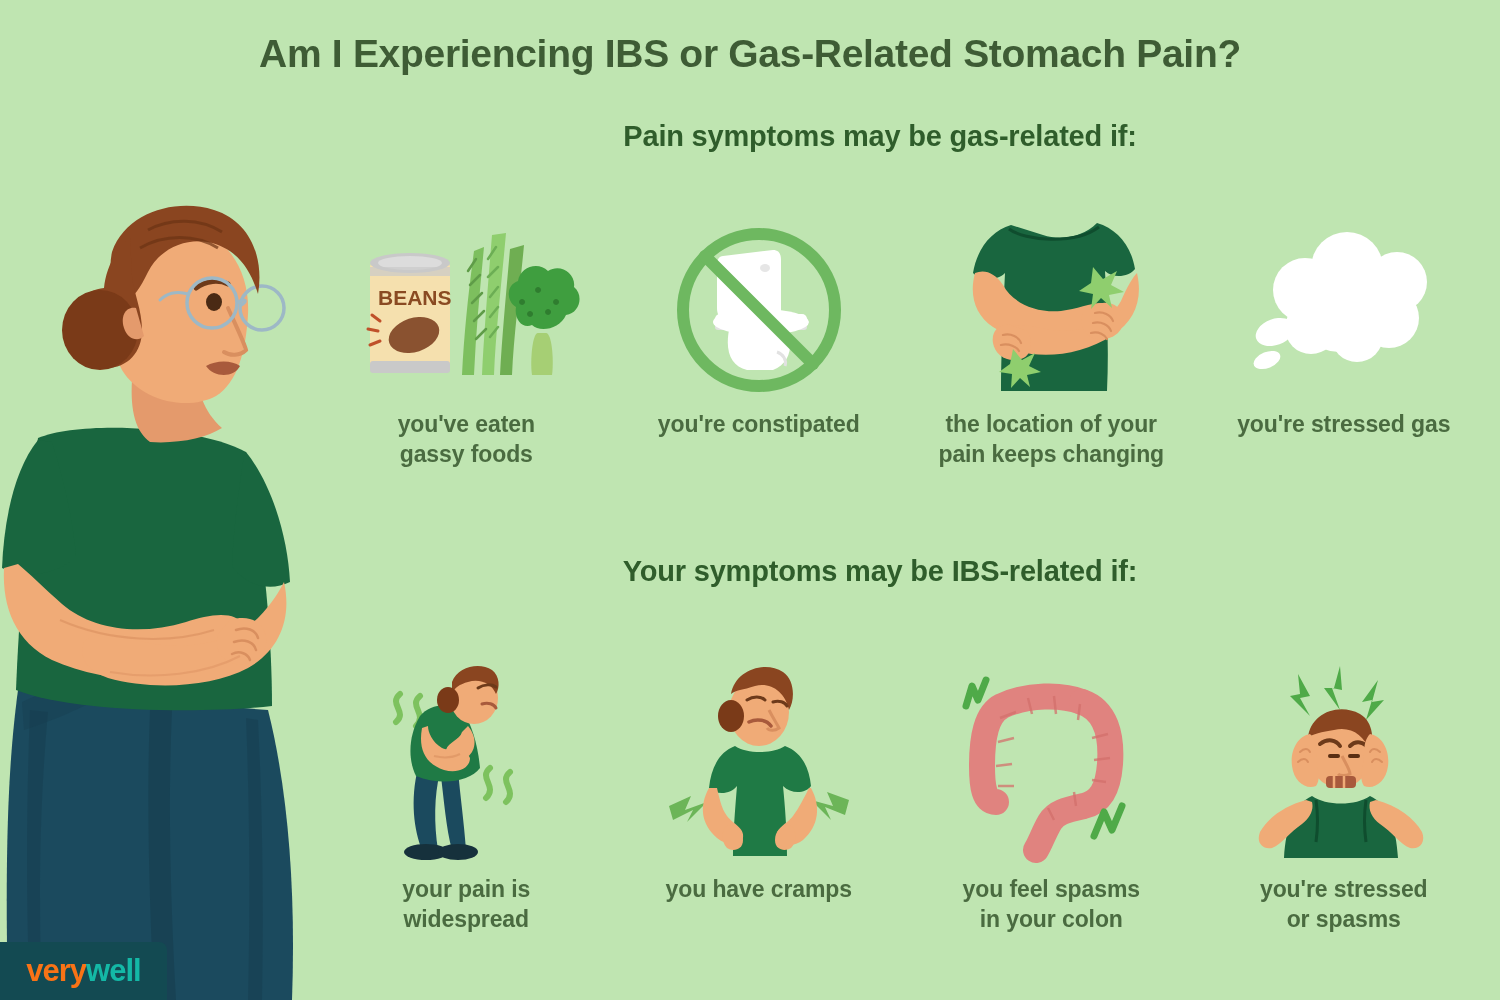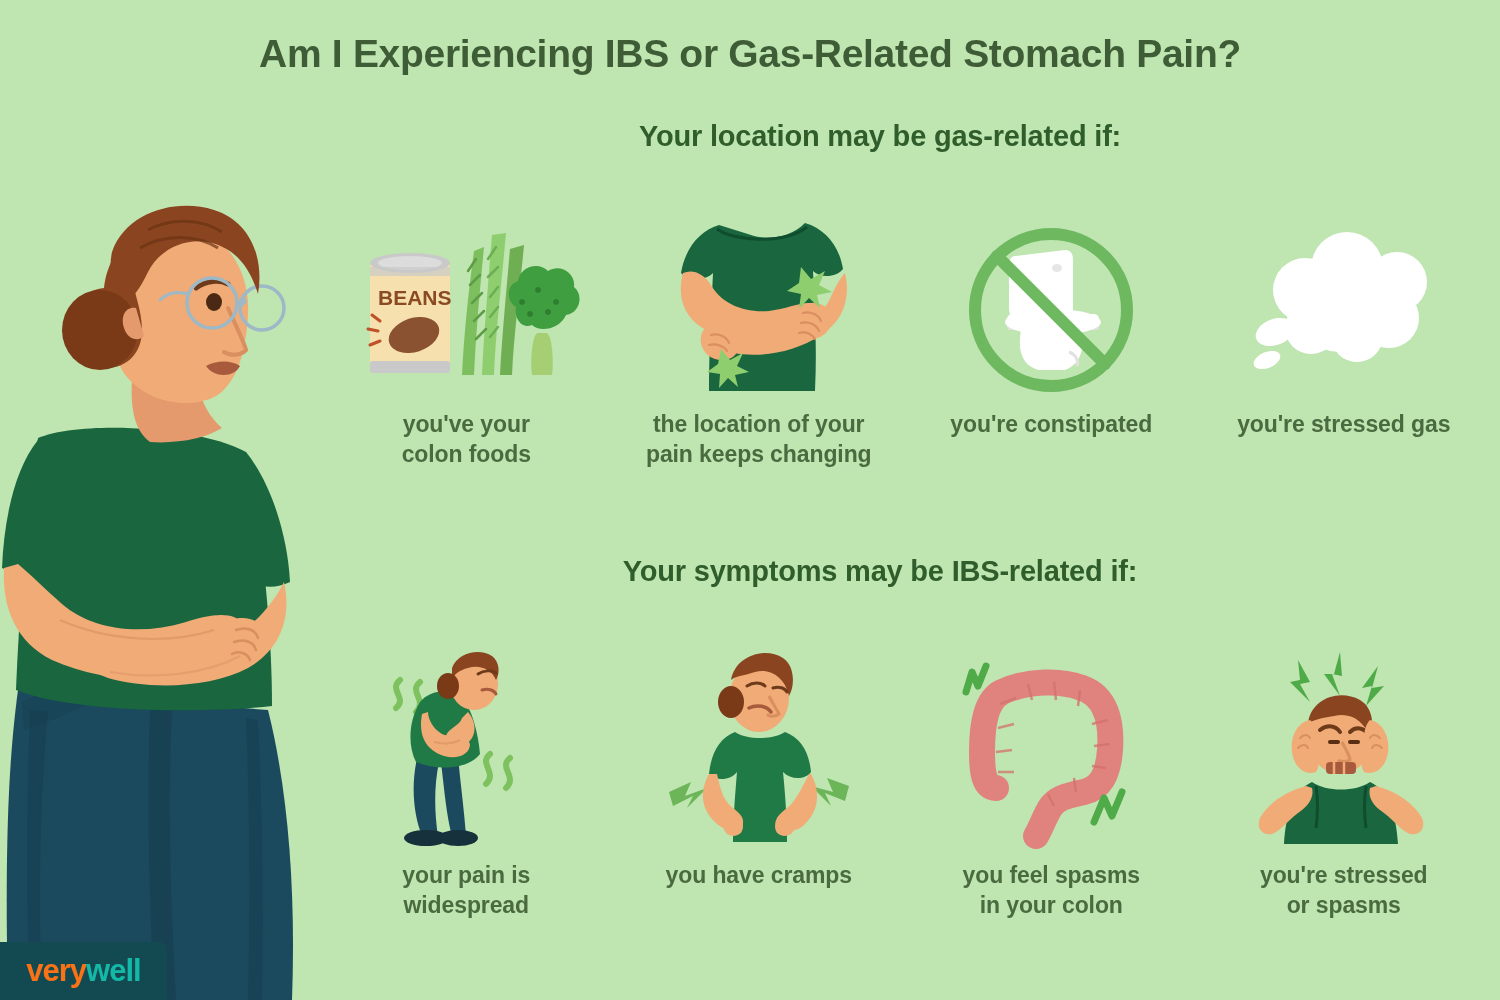--- a/index.html
+++ b/index.html
@@ -21,21 +21,21 @@
   .section-head{
     position:absolute;left:260px;width:1240px;text-align:center;
     font-size:29px;font-weight:bold;color:#2f5d2b;letter-spacing:-.2px;
   }
   #head-gas{top:120px;}
   #head-ibs{top:555px;}
 
   
   .row{position:absolute;left:330px;width:1150px;display:flex;gap:20px;}
   #row-gas{top:215px;height:270px;}
-  #row-ibs{top:646px;height:280px;}
+  #row-ibs{top:660px;height:280px;}
   .cell{flex:1;display:flex;flex-direction:column;align-items:center;}
   .art{height:180px;width:100%;display:flex;align-items:flex-end;justify-content:center;}
   #row-ibs .art{height:200px;}
   .caption{
     margin-top:14px;text-align:center;font-size:23px;font-weight:bold;
     color:#4a6b40;line-height:1.32;letter-spacing:-.1px;
   }
 
   
   .logo{
@@ -104,21 +104,21 @@
       <path d="M230 430 C250 424 264 432 266 448 C268 464 254 476 236 474 C220 472 214 456 218 444 Z" fill="#f0ab77"></path>
       <path d="M236 440 C246 436 256 440 258 448" fill="none" stroke="#d98f5f" stroke-width="2.5" stroke-linecap="round"></path>
       <path d="M234 452 C244 448 254 452 256 460" fill="none" stroke="#d98f5f" stroke-width="2.5" stroke-linecap="round"></path>
       <path d="M232 464 C240 460 248 464 250 470" fill="none" stroke="#d98f5f" stroke-width="2.5" stroke-linecap="round"></path>
 
       <path d="M60 430 C110 452 170 454 214 440" fill="none" stroke="#d98f5f" stroke-width="2" opacity=".6"></path>
       <path d="M110 482 C156 490 206 484 240 466" fill="none" stroke="#d98f5f" stroke-width="2" opacity=".45"></path>
     </svg>
   </div>
 
-  <div class="section-head" id="head-gas">Your location may be gas-related if:</div>
+  <div class="section-head" id="head-gas">Pain symptoms may be gas-related if:</div>
 
   <div class="row" id="row-gas">
 
     <div class="cell">
       <div class="art">
         <svg width="220" height="180" viewBox="0 0 220 180">
 
           <path d="M118 36 C112 80 108 120 106 160 L118 160 C120 116 124 74 128 32 Z" fill="#7dbf5e"></path>
           <path d="M136 20 C132 70 128 118 126 160 L138 160 C140 112 146 64 150 18 Z" fill="#8fce6e"></path>
           <path d="M154 34 C150 80 146 122 144 160 L156 160 C158 118 164 74 168 30 Z" fill="#6fae52"></path>
@@ -133,47 +133,22 @@
           <ellipse cx="54" cy="48" rx="40" ry="10" fill="#c9c9c9"></ellipse>
           <ellipse cx="54" cy="48" rx="32" ry="7" fill="#dcdcdc"></ellipse>
           <rect x="14" y="52" width="80" height="9" fill="#c9c9c9" opacity=".7"></rect>
           <rect x="14" y="146" width="80" height="12" rx="3" fill="#c9c9c9"></rect>
           <text x="22" y="90" font-family="'Liberation Sans',sans-serif" font-size="21" font-weight="bold" fill="#8a4a22">BEANS</text>
           <ellipse cx="58" cy="120" rx="26" ry="17" transform="rotate(-18 58 120)" fill="#8a5230"></ellipse>
           <path d="M24 106 L16 100 M22 116 L12 114 M24 126 L14 130" stroke="#c0502a" stroke-width="3" stroke-linecap="round" fill="none"></path>
         </svg>
       </div>
       <div class="caption">
-        <div>you've your</div>
-        <div>colon foods</div>
-      </div>
-    </div>
-
-    <div class="cell">
-      <div class="art">
-        <svg width="200" height="180" viewBox="0 0 200 180">
-
-          <path d="M60 10 C40 16 26 34 22 58 C30 66 46 66 54 58 C52 100 50 140 50 176 L156 176 C158 134 156 94 154 56 C162 64 178 62 184 54 C180 30 166 14 146 8 C132 22 110 26 92 20 Z" fill="#19663f"></path>
-          <path d="M58 14 C74 26 124 30 148 12" fill="none" stroke="#0f4d2e" stroke-width="3"></path>
-
-          <path d="M24 58 C18 80 24 100 42 112 C72 132 120 134 152 118 C164 112 166 98 158 90 C148 84 130 94 110 96 C84 98 62 88 52 70 C44 58 34 54 24 58 Z" fill="#f0ab77"></path>
-          <path d="M186 58 C192 84 184 106 162 120 C132 140 92 144 68 136 C56 130 54 118 62 112 C72 106 92 116 112 116 C138 116 160 104 170 86 C176 72 182 62 186 58 Z" fill="#f0ab77"></path>
-
-          <path d="M142 90 C158 84 170 90 172 102 C174 116 162 126 146 124 C132 122 128 106 132 98 Z" fill="#f0ab77"></path>
-          <path d="M60 110 C48 108 40 116 42 128 C44 140 56 148 70 144 C82 140 82 124 76 116 Z" fill="#f0ab77"></path>
-          <path d="M144 98 C152 96 160 100 162 106 M142 108 C150 106 158 110 160 116 M140 118 C148 116 154 120 156 124" stroke="#d98f5f" stroke-width="2.2" fill="none" stroke-linecap="round"></path>
-          <path d="M52 120 C60 118 68 122 70 128 M50 130 C58 128 66 132 68 136" stroke="#d98f5f" stroke-width="2.2" fill="none" stroke-linecap="round"></path>
-
-          <path d="M142 52 l10 12 l14 -8 l-6 14 l13 7 l-15 3 l3 13 l-11 -10 l-10 11 l2 -15 l-14 -3 l12 -8 Z" fill="#8fce6e"></path>
-          <path d="M62 134 l9 11 l13 -7 l-6 13 l12 6 l-14 3 l3 12 l-10 -9 l-9 10 l1 -14 l-13 -2 l11 -8 Z" fill="#8fce6e"></path>
-        </svg>
-      </div>
-      <div class="caption">
-        <div>the location of your</div>
-        <div>pain keeps changing</div>
+        <div>you've eaten</div>
+        <div>gassy foods</div>
       </div>
     </div>
 
     <div class="cell">
       <div class="art">
         <svg width="180" height="175" viewBox="0 0 180 175">
 
           <path d="M54 36 L104 30 C110 30 112 34 112 40 L112 94 L54 98 C50 98 48 94 48 88 L48 44 C48 40 50 36 54 36 Z" fill="#ffffff"></path>
           <ellipse cx="96" cy="48" rx="5" ry="4" fill="#e6e6e6"></ellipse>
           <rect x="46" y="94" width="92" height="11" rx="5" fill="#ffffff"></rect>
@@ -181,20 +156,45 @@
           <ellipse cx="92" cy="102" rx="48" ry="13" fill="#ffffff"></ellipse>
           <path d="M60 110 C56 132 62 146 78 150 L104 150 C120 144 124 128 120 110 Z" fill="#ffffff"></path>
           <path d="M108 132 C114 134 118 140 116 146" fill="none" stroke="#e2e2e2" stroke-width="3"></path>
 
           <circle cx="90" cy="90" r="76" fill="none" stroke="#6eb860" stroke-width="12"></circle>
           <line x1="36" y1="36" x2="144" y2="144" stroke="#6eb860" stroke-width="12" stroke-linecap="round"></line>
         </svg>
       </div>
       <div class="caption">
         <div>you're constipated</div>
+      </div>
+    </div>
+
+    <div class="cell">
+      <div class="art">
+        <svg width="200" height="180" viewBox="0 0 200 180">
+
+          <path d="M60 10 C40 16 26 34 22 58 C30 66 46 66 54 58 C52 100 50 140 50 176 L156 176 C158 134 156 94 154 56 C162 64 178 62 184 54 C180 30 166 14 146 8 C132 22 110 26 92 20 Z" fill="#19663f"></path>
+          <path d="M58 14 C74 26 124 30 148 12" fill="none" stroke="#0f4d2e" stroke-width="3"></path>
+
+          <path d="M24 58 C18 80 24 100 42 112 C72 132 120 134 152 118 C164 112 166 98 158 90 C148 84 130 94 110 96 C84 98 62 88 52 70 C44 58 34 54 24 58 Z" fill="#f0ab77"></path>
+          <path d="M186 58 C192 84 184 106 162 120 C132 140 92 144 68 136 C56 130 54 118 62 112 C72 106 92 116 112 116 C138 116 160 104 170 86 C176 72 182 62 186 58 Z" fill="#f0ab77"></path>
+
+          <path d="M142 90 C158 84 170 90 172 102 C174 116 162 126 146 124 C132 122 128 106 132 98 Z" fill="#f0ab77"></path>
+          <path d="M60 110 C48 108 40 116 42 128 C44 140 56 148 70 144 C82 140 82 124 76 116 Z" fill="#f0ab77"></path>
+          <path d="M144 98 C152 96 160 100 162 106 M142 108 C150 106 158 110 160 116 M140 118 C148 116 154 120 156 124" stroke="#d98f5f" stroke-width="2.2" fill="none" stroke-linecap="round"></path>
+          <path d="M52 120 C60 118 68 122 70 128 M50 130 C58 128 66 132 68 136" stroke="#d98f5f" stroke-width="2.2" fill="none" stroke-linecap="round"></path>
+
+          <path d="M142 52 l10 12 l14 -8 l-6 14 l13 7 l-15 3 l3 13 l-11 -10 l-10 11 l2 -15 l-14 -3 l12 -8 Z" fill="#8fce6e"></path>
+          <path d="M62 134 l9 11 l13 -7 l-6 13 l12 6 l-14 3 l3 12 l-10 -9 l-9 10 l1 -14 l-13 -2 l11 -8 Z" fill="#8fce6e"></path>
+        </svg>
+      </div>
+      <div class="caption">
+        <div>the location of your</div>
+        <div>pain keeps changing</div>
       </div>
     </div>
 
     <div class="cell">
       <div class="art">
         <svg width="210" height="175" viewBox="0 0 210 175">
           <g fill="#ffffff">
             <circle cx="108" cy="48" r="36"></circle>
             <circle cx="158" cy="62" r="30"></circle>
             <circle cx="66" cy="70" r="32"></circle>

